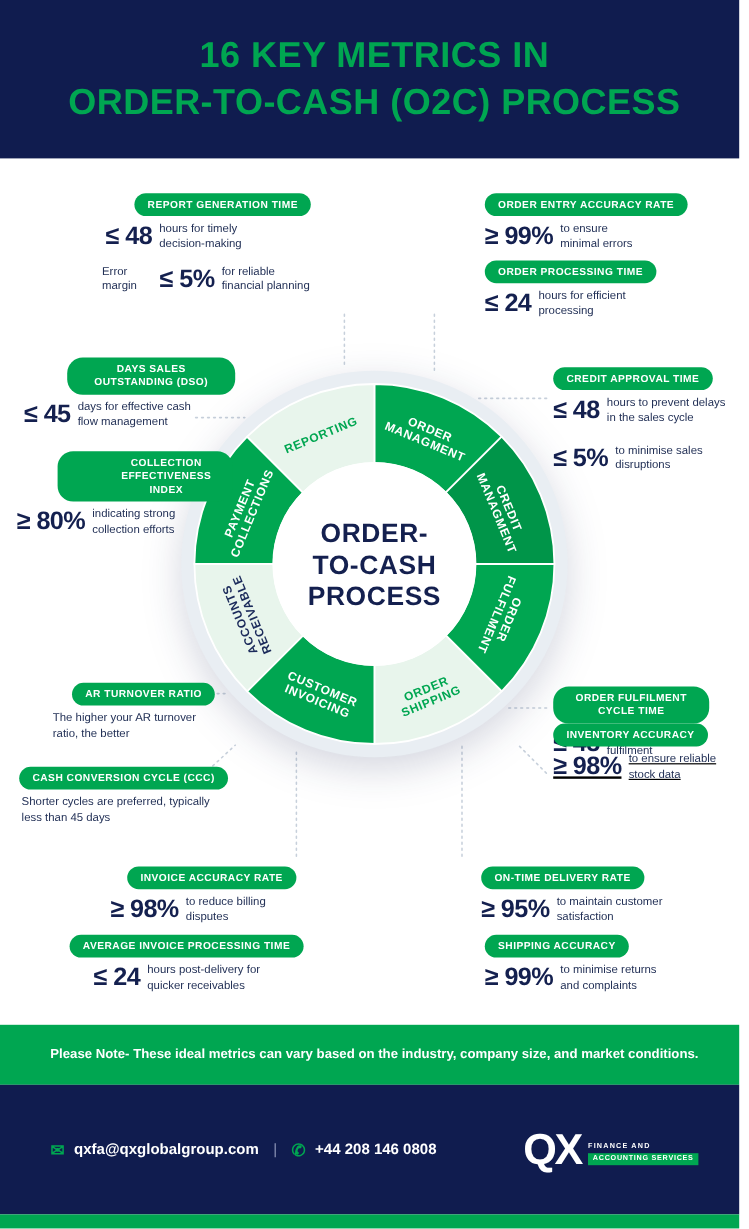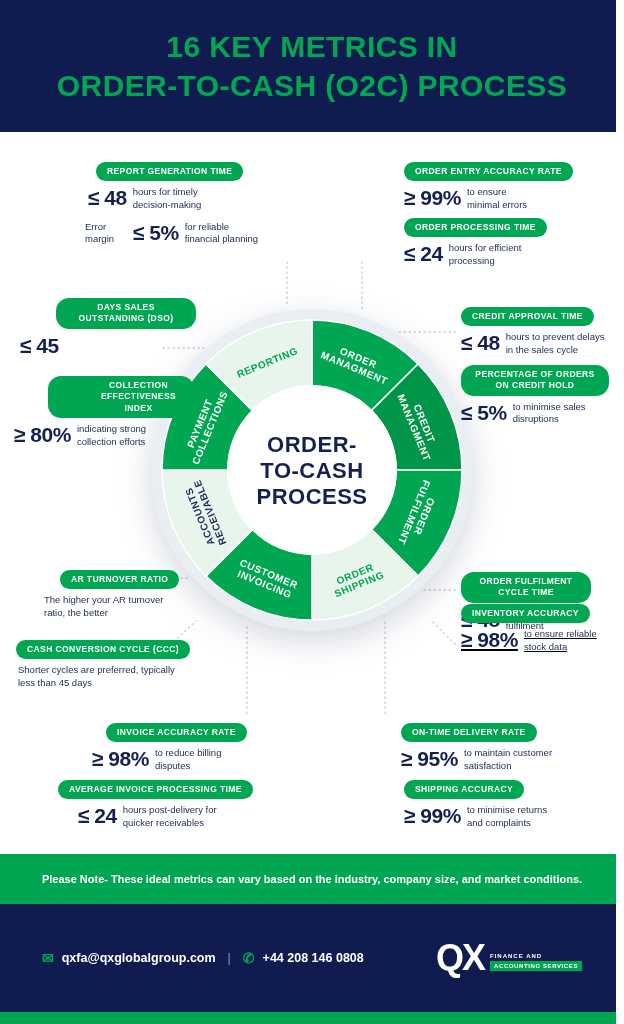--- a/index.html
+++ b/index.html
@@ -103,39 +103,40 @@
       <tspan x="0" dy="-1">PAYMENT</tspan><tspan x="0" dy="11">COLLECTIONS</tspan>
     </text>
 
     <circle r="85" fill="#FFFFFF"></circle>
     <text class="center-text" text-anchor="middle" y="-18">ORDER-</text>
     <text class="center-text" text-anchor="middle" y="8">TO-CASH</text>
     <text class="center-text" text-anchor="middle" y="34">PROCESS</text>
   </svg>
 
   <div class="metric" style="left:88px;top:160px;width:190px;">
-    <div class="pill" style="margin-left:8px;">REPORT GENERATION TIME</div>
+    <div class="pill" style="margin-left:24px;">REPORT GENERATION TIME</div>
     <div class="vrow">
       <span class="value">≤ 48</span>
       <span class="desc" style="max-width:82px;">hours for timely decision-making</span>
     </div>
   </div>
 
   <div class="metric" style="left:85px;top:216px;width:195px;">
     <div class="vrow">
       <span class="prefix" style="max-width:42px;">Error margin</span>
       <span class="value">≤ 5%</span>
       <span class="desc" style="max-width:78px;">for reliable financial planning</span>
     </div>
   </div>
 
   <div class="metric" style="left:20px;top:298px;width:180px;">
     <div class="pill" style="margin-left:36px;max-width:118px;">DAYS SALES OUTSTANDING (DSO)</div>
     <div class="vrow">
       <span class="value">≤ 45</span>
+      <span class="desc" style="max-width:112px;">days for effective cash flow management</span>
     </div>
   </div>
 
   <div class="metric" style="left:14px;top:376px;width:180px;">
     <div class="pill" style="margin-left:34px;max-width:122px;padding-left:46px;">COLLECTION EFFECTIVENESS INDEX</div>
     <div class="vrow">
       <span class="value">≥ 80%</span>
       <span class="desc" style="max-width:88px;">indicating strong collection efforts</span>
     </div>
   </div>
@@ -188,21 +189,20 @@
 
   <div class="metric" style="left:461px;top:305px;width:158px;">
     <div class="pill">CREDIT APPROVAL TIME</div>
     <div class="vrow">
       <span class="value">≤ 48</span>
       <span class="desc" style="max-width:108px;">hours to prevent delays in the sales cycle</span>
     </div>
   </div>
 
   <div class="metric" style="left:461px;top:365px;width:158px;">
-    <div class="pill" style="max-width:126px;">PERCENTAGE OF ORDERS ON CREDIT HOLD</div>
     <div class="vrow">
       <span class="value">≤ 5%</span>
       <span class="desc" style="max-width:85px;">to minimise sales disruptions</span>
     </div>
   </div>
 
   <div class="metric" style="left:461px;top:562px;width:158px;">
     <div class="pill" style="max-width:108px;margin-top:10px;">ORDER FULFILMENT CYCLE TIME</div>
     <div class="vrow">
       <span class="value">≤ 48</span>

